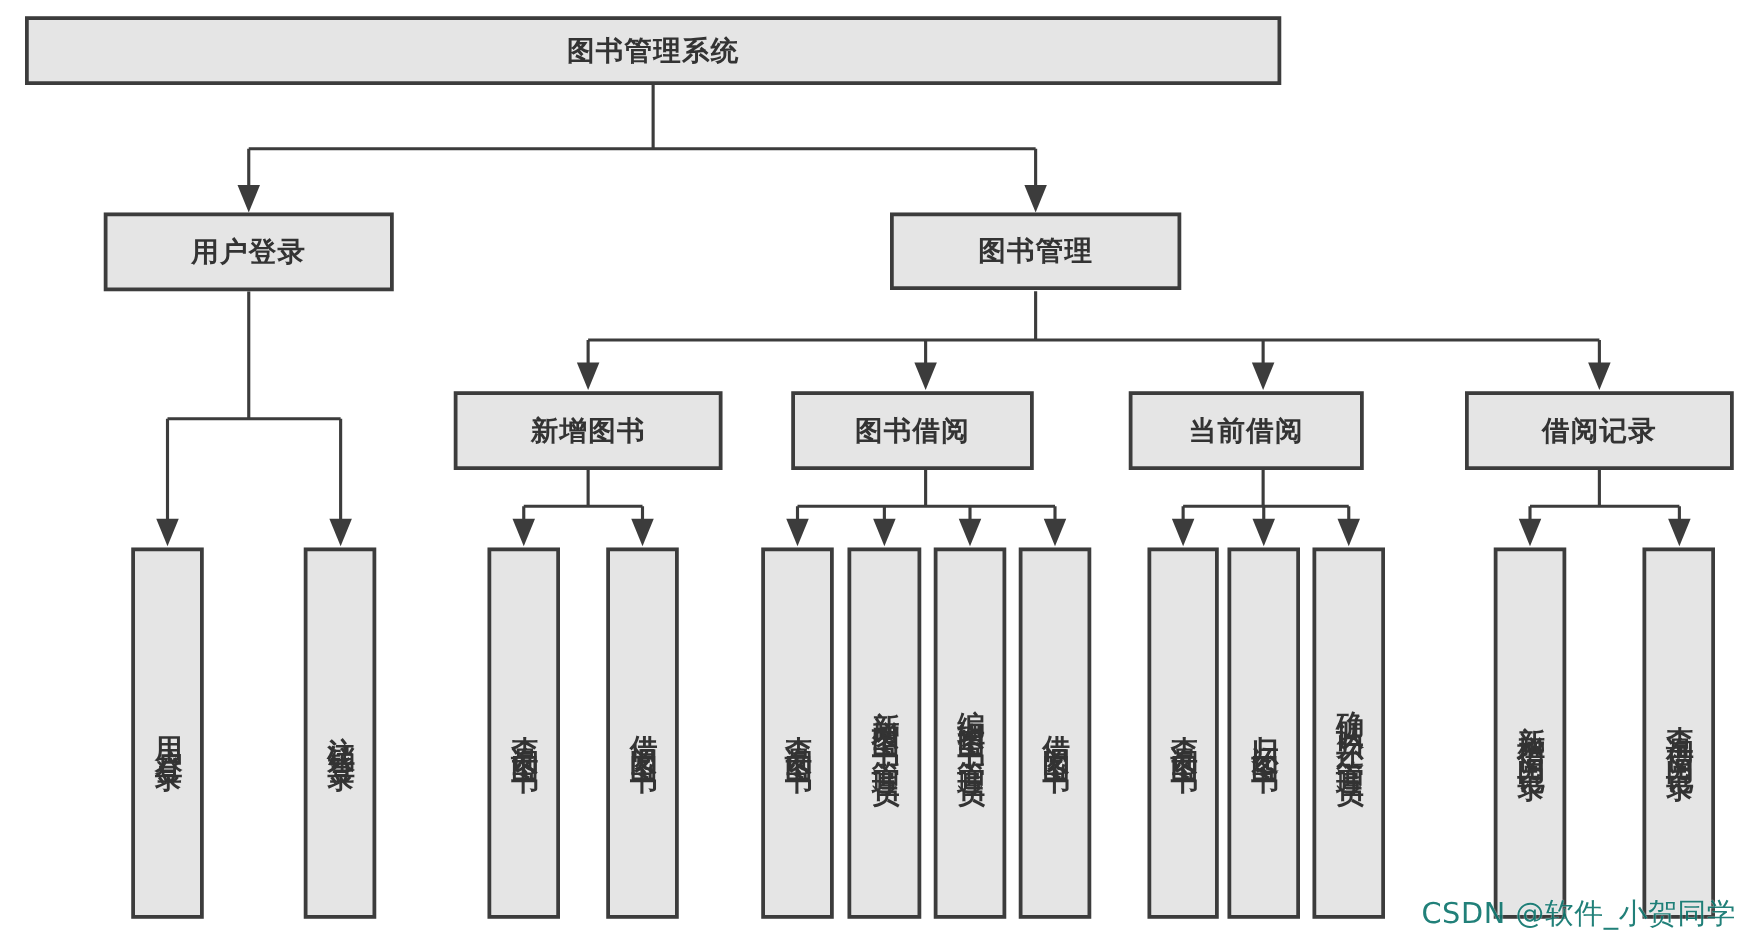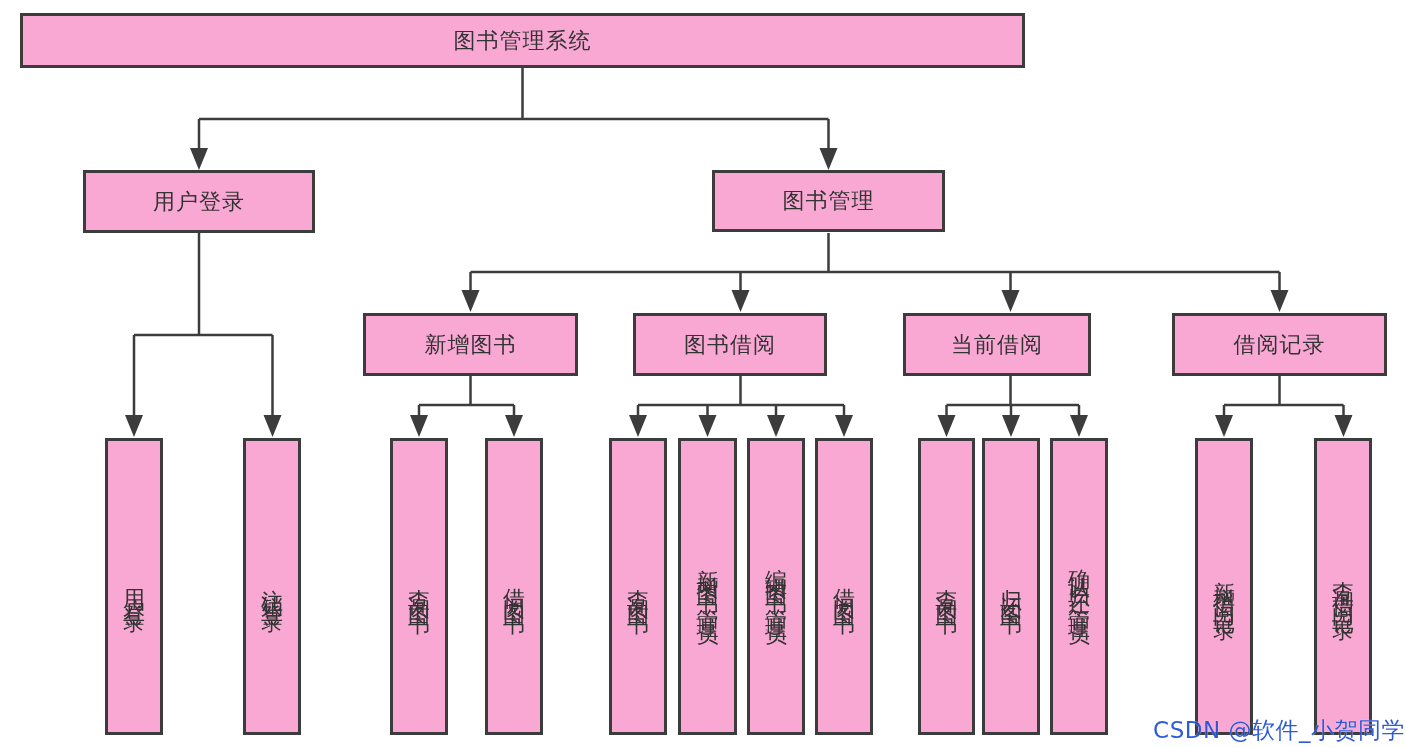--- a/index.html
+++ b/index.html
@@ -3,32 +3,32 @@
 <meta charset="utf-8">
 <style>
   html,body { margin:0; padding:0; background:#fff; }
   .canvas {
     position:relative; width:1405px; height:747px; background:#ffffff;
     font-family:"DejaVu Sans","Liberation Sans",sans-serif; overflow:hidden;
   }
   .wires { position:absolute; left:0; top:0; width:1405px; height:747px; }
   .node {
     position:absolute; box-sizing:border-box;
-    border:3px solid #3c3c3c; background:#f9a8d4;
+    border:3px solid #3c3c3c; background:#e5e5e5;
     display:flex; align-items:center; justify-content:center;
-    color:#333333; z-index:2;
+    color:#333333; z-index:2;font-weight:bold;
   }
   .node.h span { font-size:22px; letter-spacing:1px; white-space:nowrap; }
   .node.v span {
     writing-mode:vertical-rl; text-orientation:mixed;
     font-size:22px; letter-spacing:8px; line-height:1;
   }
   .watermark {
-    position:absolute; right:0; bottom:1px; z-index:5;
-    font-size:23px; color:#1d4ed8; opacity:0.92; letter-spacing:0.5px;
+    position:absolute; right:16px; bottom:1px; z-index:5;
+    font-size:23px; color:#0f766e; opacity:0.92; letter-spacing:0.5px;
     text-shadow:0 0 1px #ffffff; white-space:nowrap;
   }
 </style>
 </head>
 <body>
 
 <div class="canvas">
 
   <svg class="wires" viewBox="0 0 1405 747" aria-hidden="true">
     <path d="M522.5 68 V119 M199 119 H828.5 M199 119 V150 M828.5 119 V150

